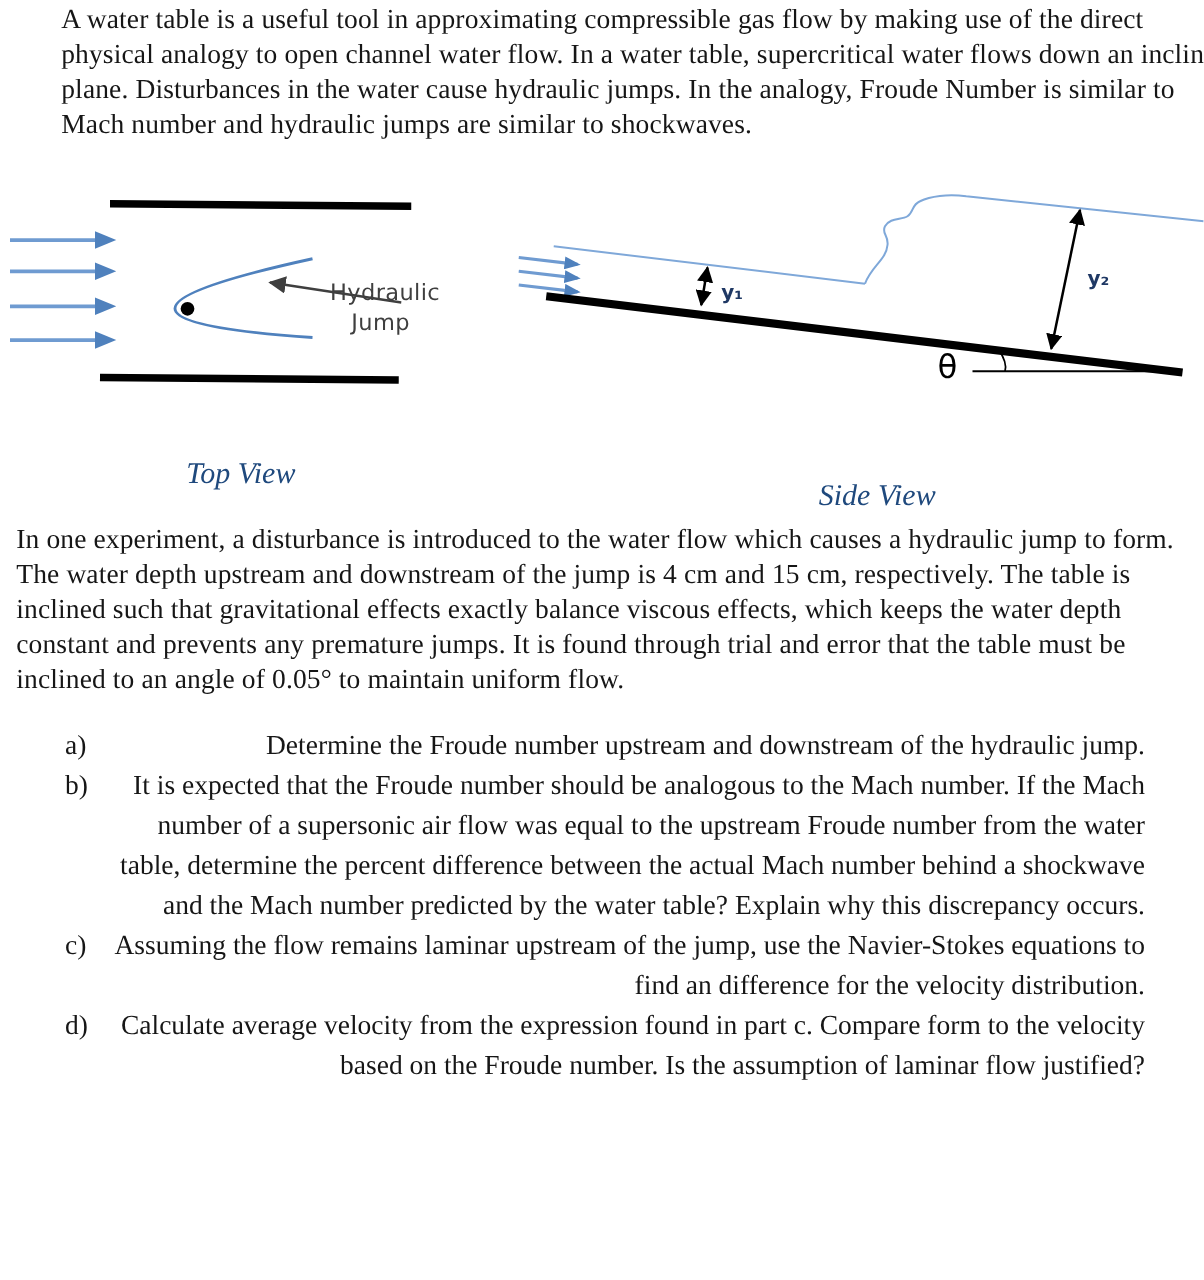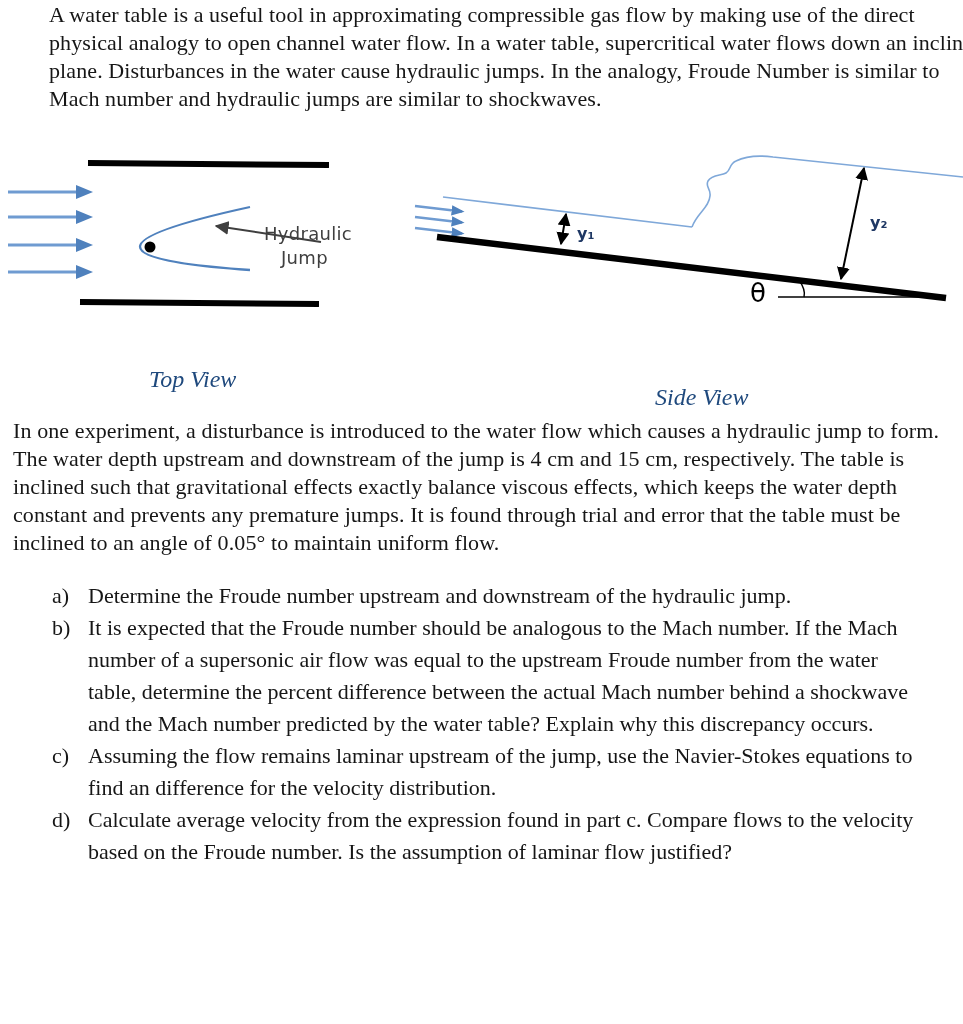--- a/index.html
+++ b/index.html
@@ -40,21 +40,21 @@
     left:52px;
     top:580px;
     width:880px;
     margin:0;padding:0;
     list-style:none;
     font-size:22px;
     line-height:32px;
   }
   ol.questions li{display:flex;}
   .q-label{flex:0 0 36px;}
-  .q-text{flex:1 1 auto;max-width:828px;}
+  .q-text{flex:1 1 auto;max-width:828px;text-align:right;}
   svg text{font-family:"DejaVu Sans", sans-serif;}
   .diagram-label{fill:#3f3f3f;font-size:18px;letter-spacing:0.3px;}
   .depth-label{fill:#1f3864;font-size:16px;font-weight:600;}
   .theta-label{fill:#000000;font-size:26px;}
 </style>
 </head>
 <body>
 
 <div class="para" id="intro-para">A water table is a useful tool in approximating compressible gas flow by making use of the direct physical analogy to open channel water flow. In a water table, supercritical water flows down an inclined plane. Disturbances in the water cause hydraulic jumps. In the analogy, Froude Number is similar to Mach number and hydraulic jumps are similar to shockwaves.</div>
 
@@ -141,15 +141,15 @@
   <li>
     <span class="q-label">b)</span>
     <span class="q-text">It is expected that the Froude number should be analogous to the Mach number. If the Mach number of a supersonic air flow was equal to the upstream Froude number from the water table, determine the percent difference between the actual Mach number behind a shockwave and the Mach number predicted by the water table? Explain why this discrepancy occurs.</span>
   </li>
   <li>
     <span class="q-label">c)</span>
     <span class="q-text">Assuming the flow remains laminar upstream of the jump, use the Navier-Stokes equations to find an difference for the velocity distribution.</span>
   </li>
   <li>
     <span class="q-label">d)</span>
-    <span class="q-text">Calculate average velocity from the expression found in part c. Compare flows to the velocity based on the Froude number. Is the assumption of laminar flow justified?</span>
+    <span class="q-text">Calculate average velocity from the expression found in part c. Compare form to the velocity based on the Froude number. Is the assumption of laminar flow justified?</span>
   </li>
 </ol>
 
 </body></html>

